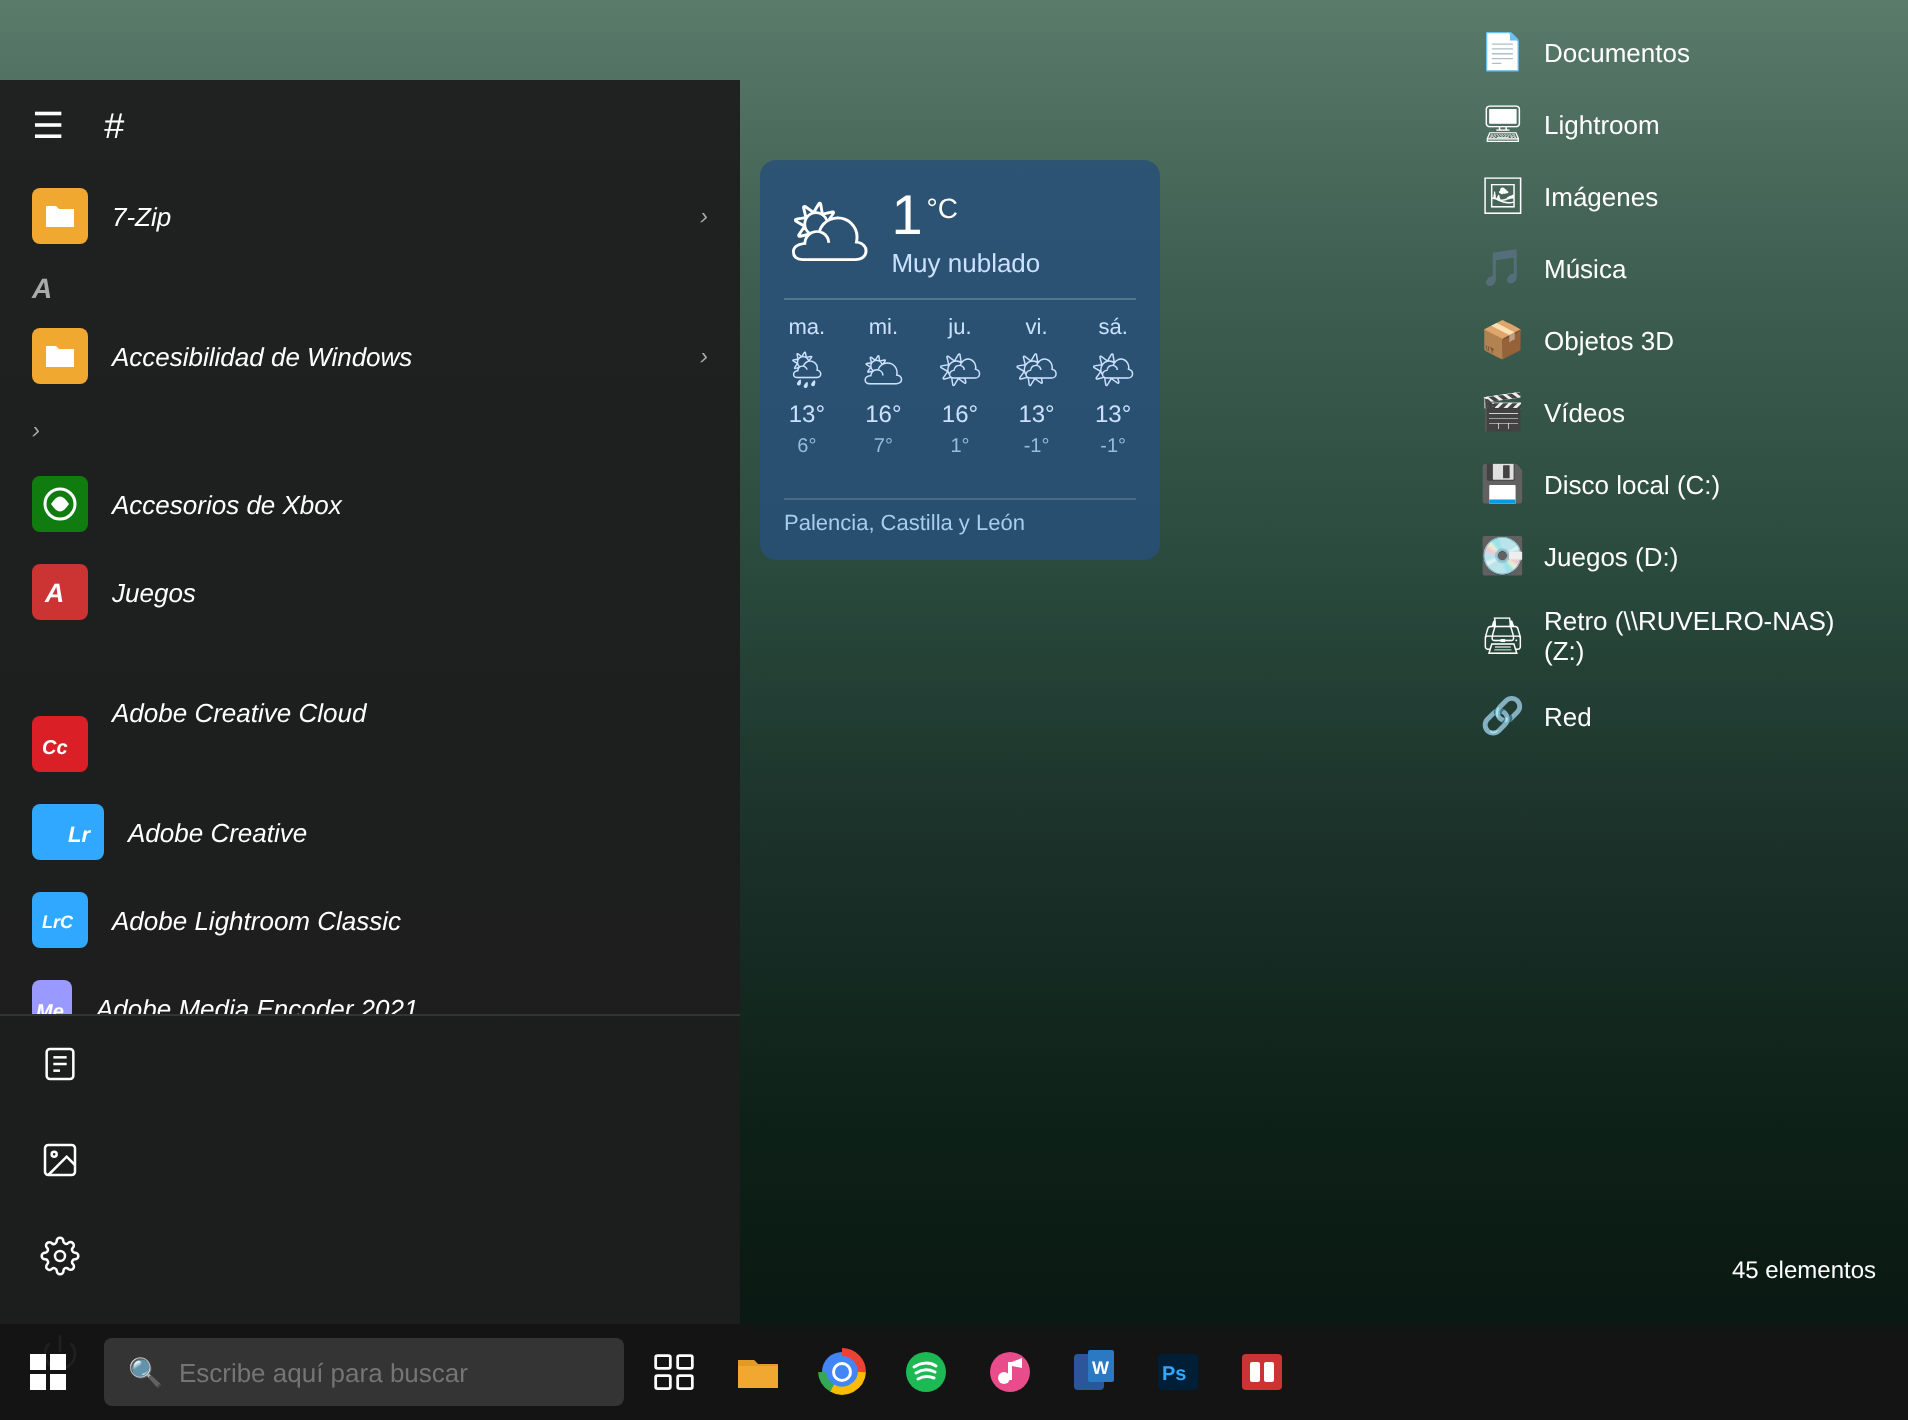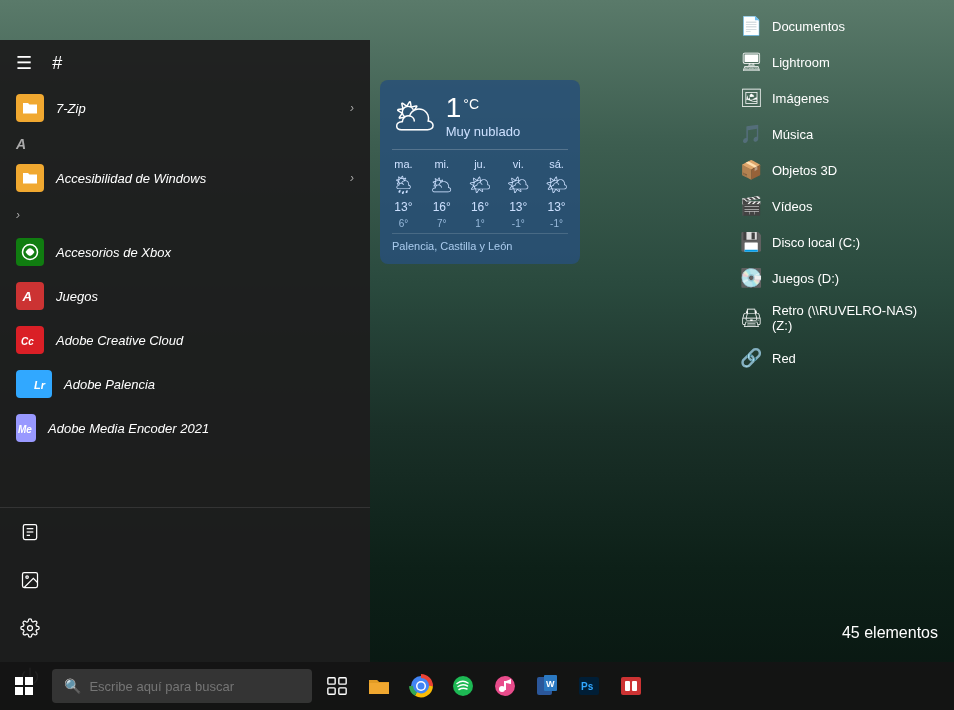--- a/index.html
+++ b/index.html
@@ -135,21 +135,21 @@
       align-items: center;
       gap: 8px;
       margin-bottom: 10px;
     }
 
     .weather-days {
       display: flex;
       justify-content: space-between;
       border-top: 1px solid rgba(255,255,255,0.2);
       padding-top: 8px;
-      margin-bottom: 4px;
+      margin-bottom: 20px;
     }
 
     .weather-day {
       display: flex;
       flex-direction: column;
       align-items: center;
       gap: 4px;
       font-size: 11px;
       color: #cce0ff;
     }
@@ -187,21 +187,21 @@
       font-size: 18px;
       width: 22px;
       text-align: center;
     }
 
     .panel-count {
       position: absolute;
       bottom: 8px;
       right: 16px;
       color: #ffffff;
-      font-size: 16px;
+      font-size: 12px;
     }
 
     
     .taskbar {
       position: absolute;
       bottom: 0;
       left: 0;
       right: 0;
       height: 48px;
       background: rgba(20, 20, 20, 0.95);
@@ -318,37 +318,45 @@
     <div class="app-item">
       <div class="app-icon icon-access" style="background:#cc3333; border-radius:4px; width:28px; height:28px; display:flex; align-items:center; justify-content:center;">
         <svg width="20" height="20" viewBox="0 0 24 24">
             <text x="3" y="18" font-size="16" fill="white" font-weight="bold" font-family="Arial">A</text>
           </svg>
       </div>
       <span>Juegos</span>
     </div>
 
     <div class="app-item">
-      <div class="app-icon" style="background:linear-gradient(135deg,#da1f26,#da1f26); border-radius:4px; width:28px; height:28px; display:flex; align-items:center; justify-content:center;">
+      <div class="app-icon" style="background:linear-gradient(135deg,#da1f26,#da1f26); border-radius:4px; width:28px; height:28px; display:flex; align-items:center; justify-content:center;margin-top:32px;">
         <svg width="20" height="20" viewBox="0 0 20 20">
             <text x="1" y="15" font-size="10" fill="white" font-weight="bold" font-family="Arial">Cc</text>
           </svg>
       </div>
       <span>Adobe Creative Cloud</span>
     </div>
 
     <div class="app-item">
       <div class="app-icon" style="background:#31a8ff; border-radius:4px; width:36px; height:28px; display:flex; align-items:center; justify-content:flex-end;">
         <svg width="20" height="20" viewBox="0 0 20 20">
             <text x="2" y="15" font-size="11" fill="white" font-weight="bold" font-family="Arial">Lr</text>
           </svg>
       </div>
-      <span>Adobe Palencia</span>
-    </div>
-
+      <span>Adobe Creative</span>
+    </div>
+
+    <div class="app-item">
+      <div class="app-icon" style="background:#31a8ff; border-radius:4px; width:28px; height:28px; display:flex; align-items:center; justify-content:center;">
+        <svg width="20" height="20" viewBox="0 0 20 20">
+            <text x="1" y="14" font-size="9" fill="white" font-weight="bold" font-family="Arial">LrC</text>
+          </svg>
+      </div>
+      <span>Adobe Lightroom Classic</span>
+    </div>
 
     <div class="app-item">
       <div class="app-icon" style="background:#9999ff; border-radius:4px; width:20px; height:28px; display:flex; align-items:center; justify-content:center;">
         <svg width="20" height="20" viewBox="0 0 20 20">
             <text x="2" y="15" font-size="10" fill="white" font-weight="bold" font-family="Arial">Me</text>
           </svg>
       </div>
       <span>Adobe Media Encoder 2021</span>
     </div>
 

